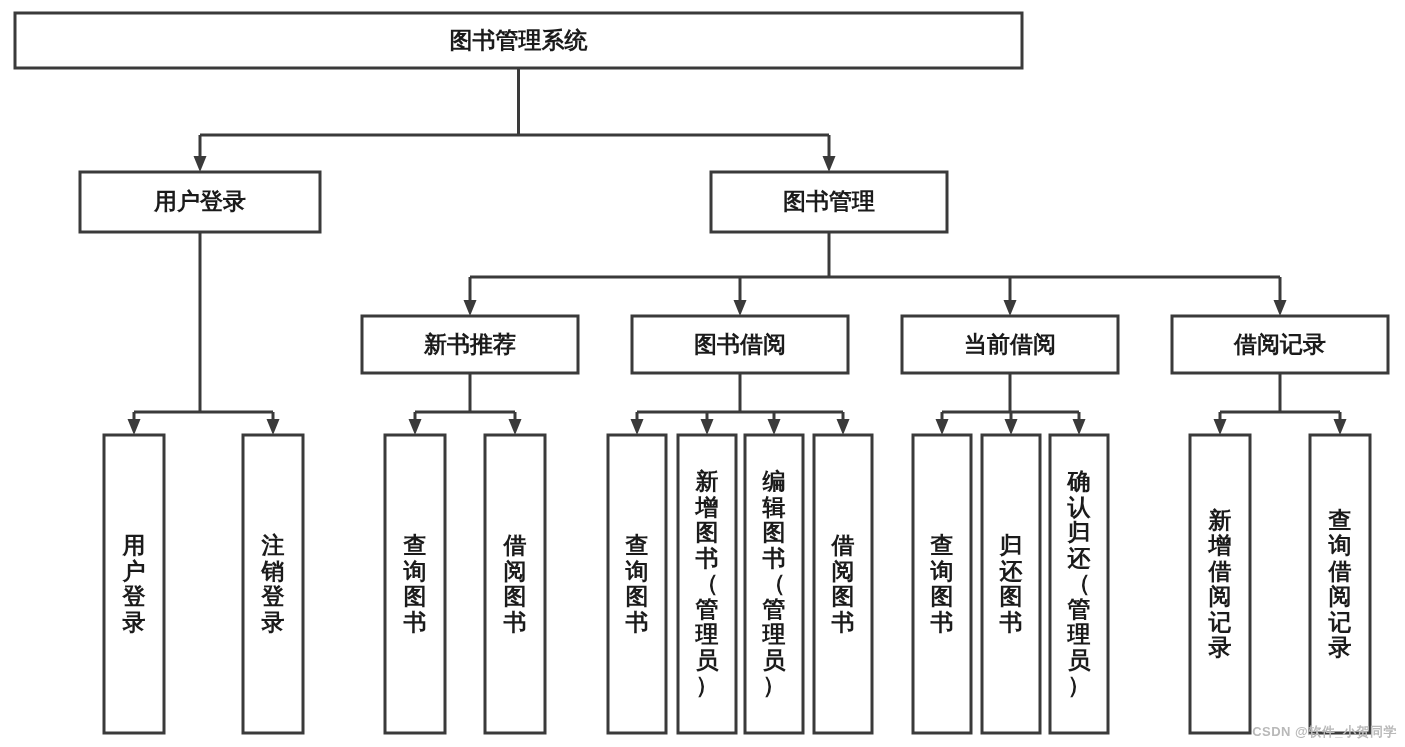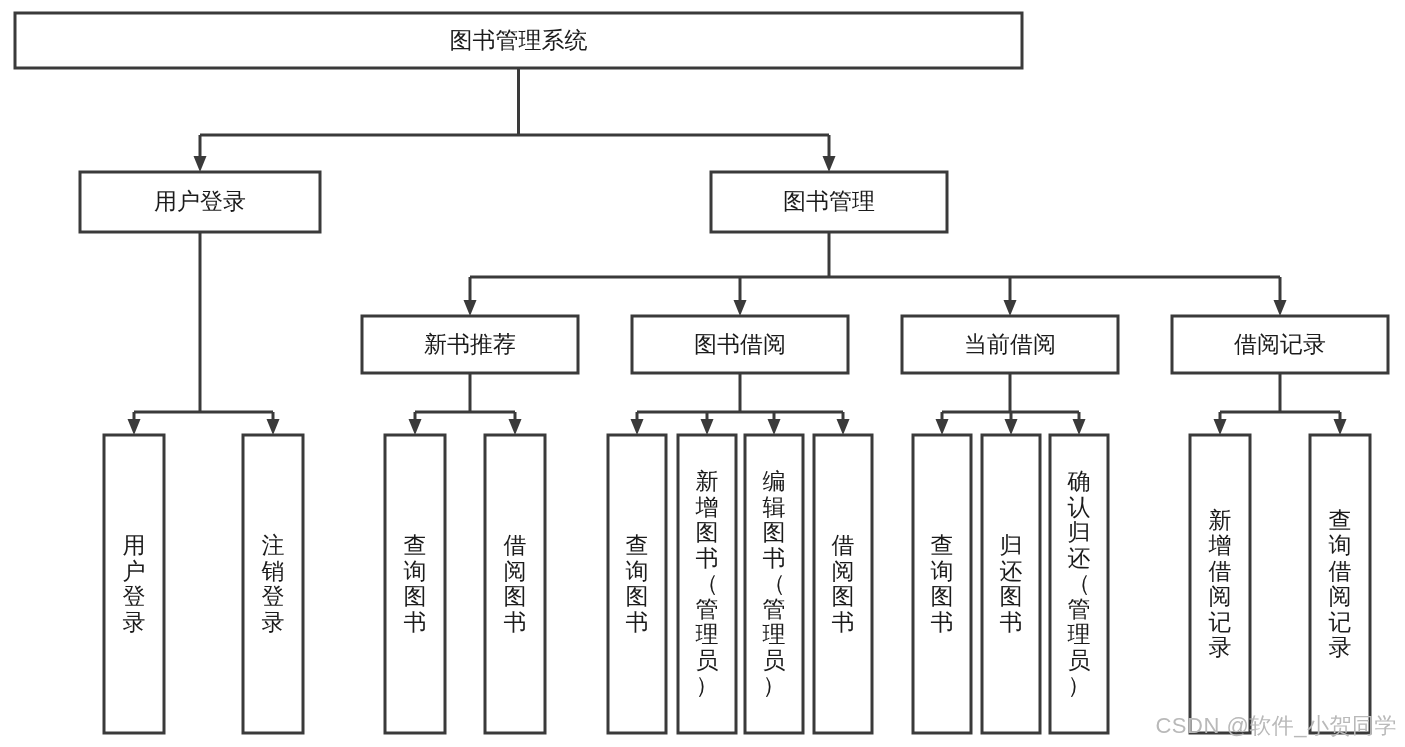--- a/index.html
+++ b/index.html
@@ -11,20 +11,21 @@
     width: 1405px;
     height: 747px;
     font-family: "Liberation Sans", "DejaVu Sans", sans-serif;
     overflow: hidden;
     position: relative;
   }
   #diagram-root {
     position: relative;
     width: 1405px;
     height: 747px;
+    font-weight: bold;
   }
   svg#diagram-svg {
     position: absolute;
     left: 0;
     top: 0;
     width: 1405px;
     height: 747px;
     display: block;
   }
   .node-box {
@@ -53,21 +54,21 @@
     font-family: "Liberation Sans", "DejaVu Sans", sans-serif;
     font-size: 23px;
     fill: #1b1b1b;
     text-anchor: middle;
   }
   .watermark {
     position: absolute;
     right: 8px;
     bottom: 6px;
     font-family: "Liberation Sans", "DejaVu Sans", sans-serif;
-    font-size: 22px;
+    font-size: 13px;
     color: #b9b9b9;
     letter-spacing: 0.5px;
     white-space: nowrap;
     user-select: none;
   }
 </style>
 </head>
 <body>
 
 <div id="diagram-root">

